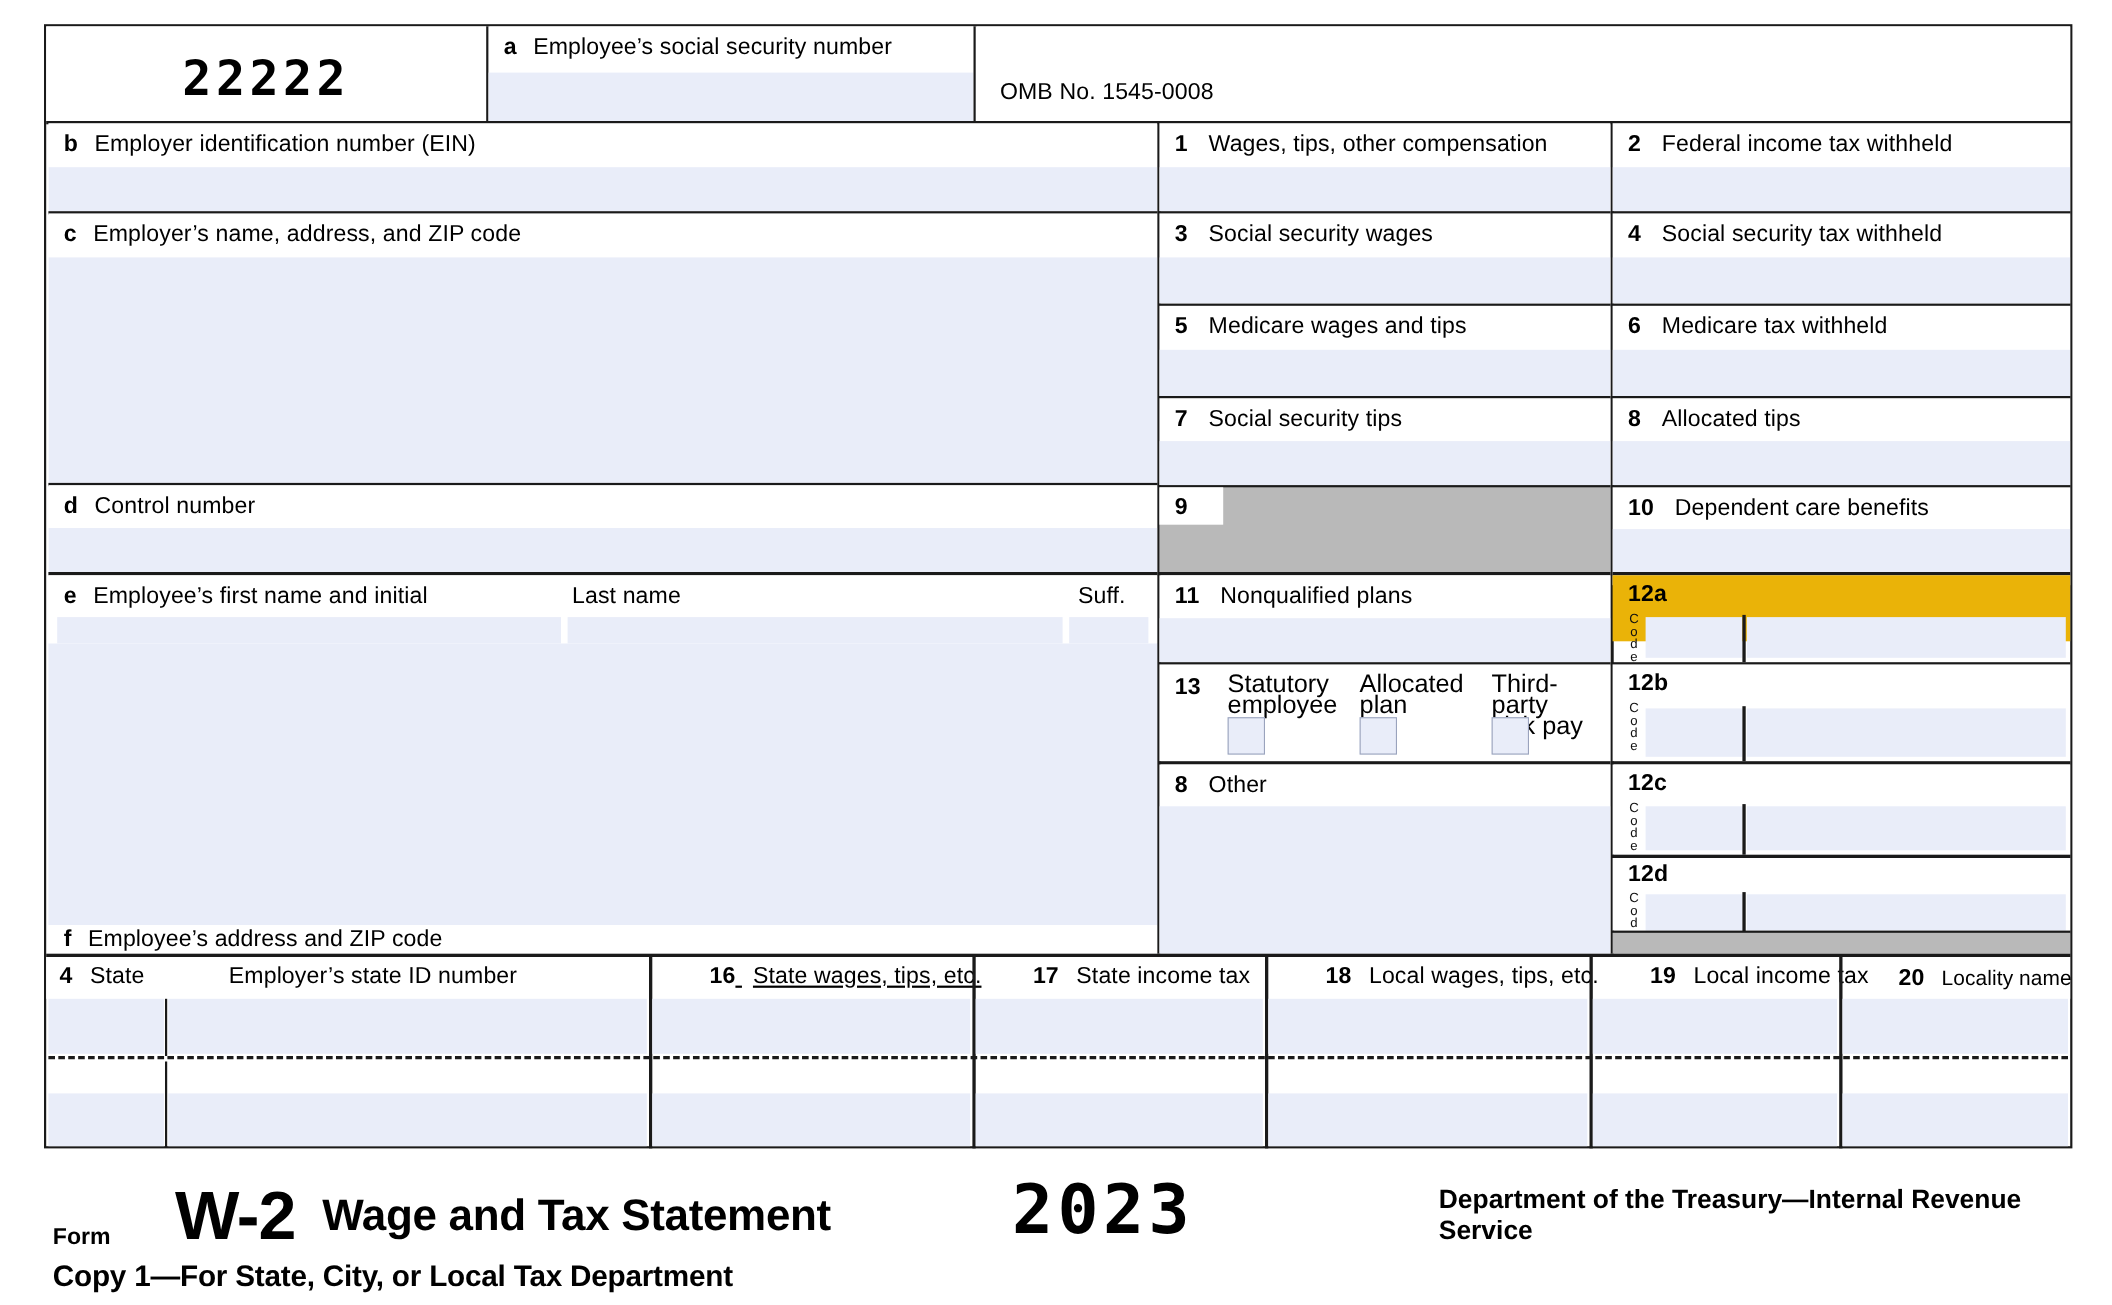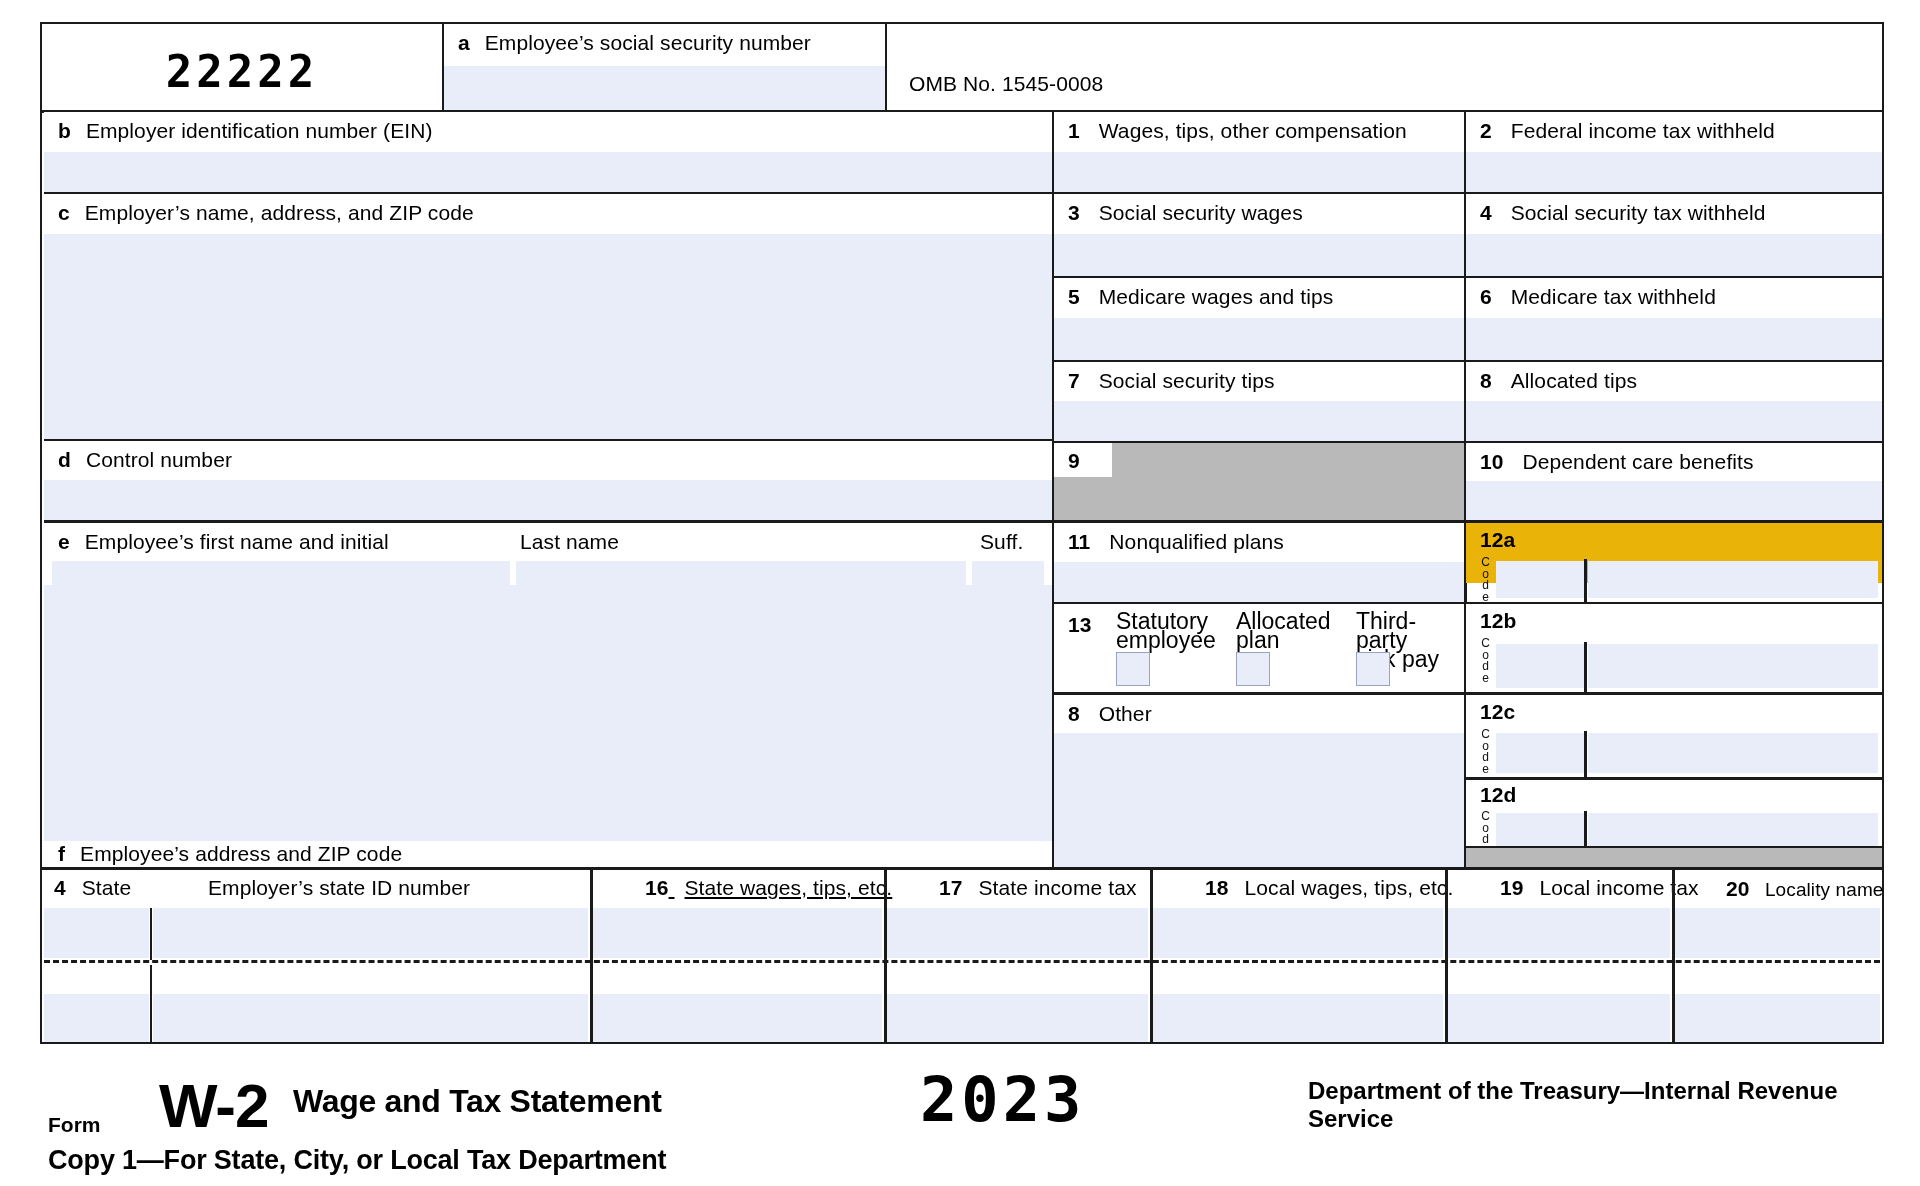--- a/index.html
+++ b/index.html
@@ -60,21 +60,21 @@
   
   .dashed{
     position:absolute;height:0;border-top:3px dashed #1a1a1a;
   }
   
   .rule{position:absolute;background:#1a1a1a;}
 
   
   .ft-form{font-size:21px;font-weight:bold;}
   .ft-w2{font-size:62px;font-weight:bold;letter-spacing:-1px;}
-  .ft-title{font-size:32px;font-weight:bold;letter-spacing:-.3px;}
+  .ft-title{font-size:40px;font-weight:bold;letter-spacing:-.3px;}
   .ft-copy{font-size:27px;font-weight:bold;letter-spacing:-.2px;}
   .ft-year{font-size:62px;}
   .ft-dept{font-size:24px;}
 </style>
 </head>
 <body>
 
 <div class="page">
 
   <div class="abs" id="frame"></div>

